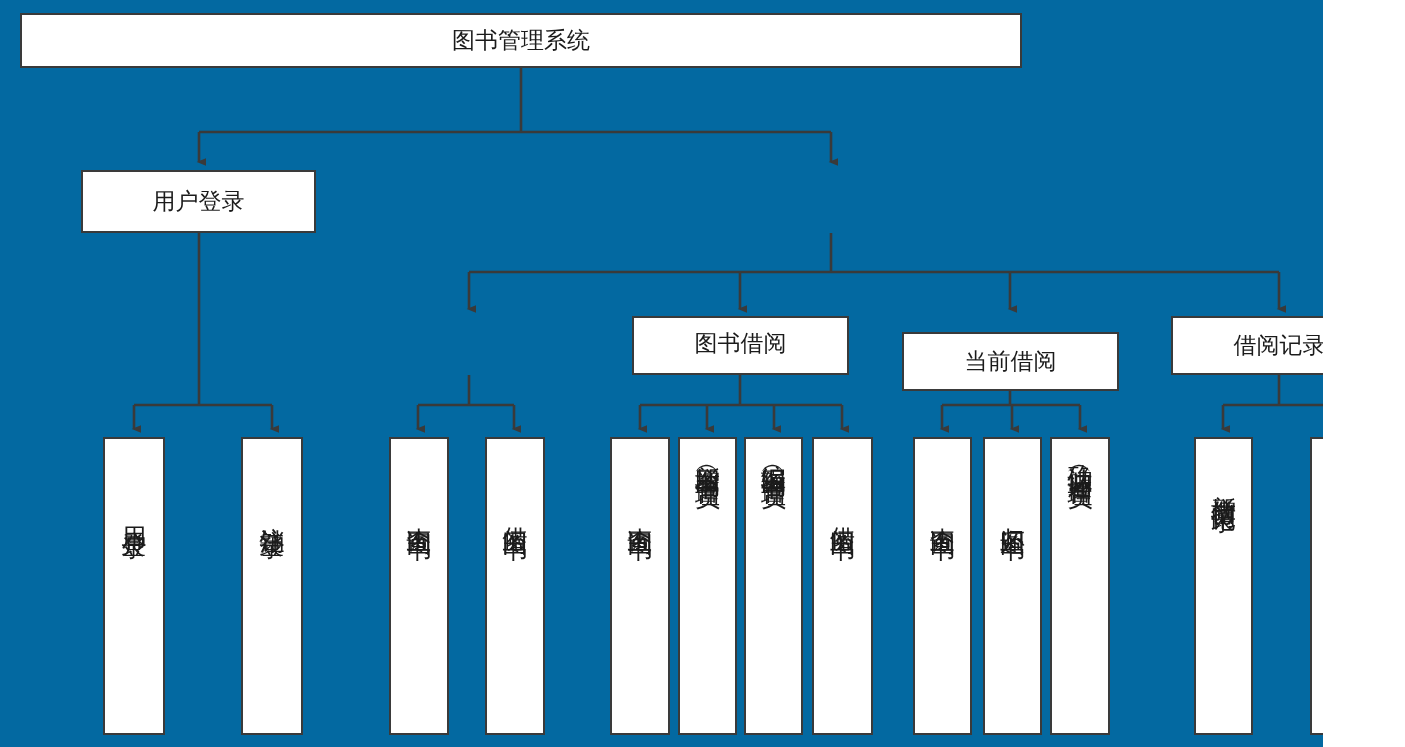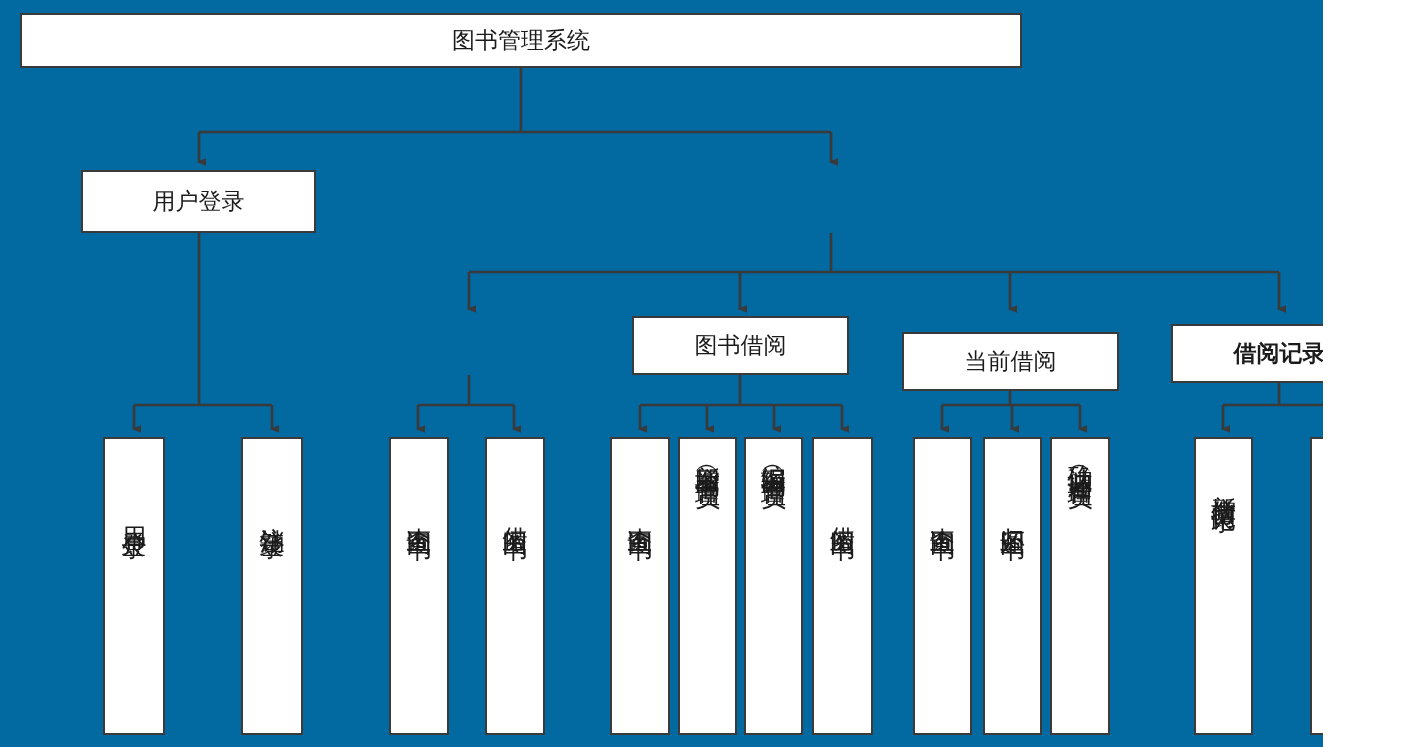--- a/index.html
+++ b/index.html
@@ -127,27 +127,27 @@
   </svg>
 
   <div class="node root horiz" style="left:20px; top:13px; width:1002px; height:55px;">
     <span class="label">图书管理系统</span>
   </div>
 
   <div class="node horiz" style="left:81px; top:170px; width:235px; height:63px;">
     <span class="label">用户登录</span>
   </div>
 
-  <div class="node horiz" style="left:632px; top:316px; width:217px; height:59px;">
+  <div class="node horiz" style="left:632px; top:316px; width:217px; height:59px;font-family:Liberation Mono, monospace;">
     <span class="label">图书借阅</span>
   </div>
   <div class="node horiz" style="left:902px; top:332px; width:217px; height:59px;">
     <span class="label">当前借阅</span>
   </div>
-  <div class="node horiz" style="left:1171px; top:324px; width:217px; height:59px;font-weight:bold;">
+  <div class="node horiz" style="left:1171px; top:316px; width:217px; height:59px;">
     <span class="label">借阅记录</span>
   </div>
 
   <div class="node vert" style="left:103px; top:437px; width:62px; height:298px; padding-top:68px;">
     <span class="label">用户登录</span>
   </div>
   <div class="node vert" style="left:241px; top:437px; width:62px; height:298px; padding-top:68px;">
     <span class="label">注销登录</span>
   </div>
 

